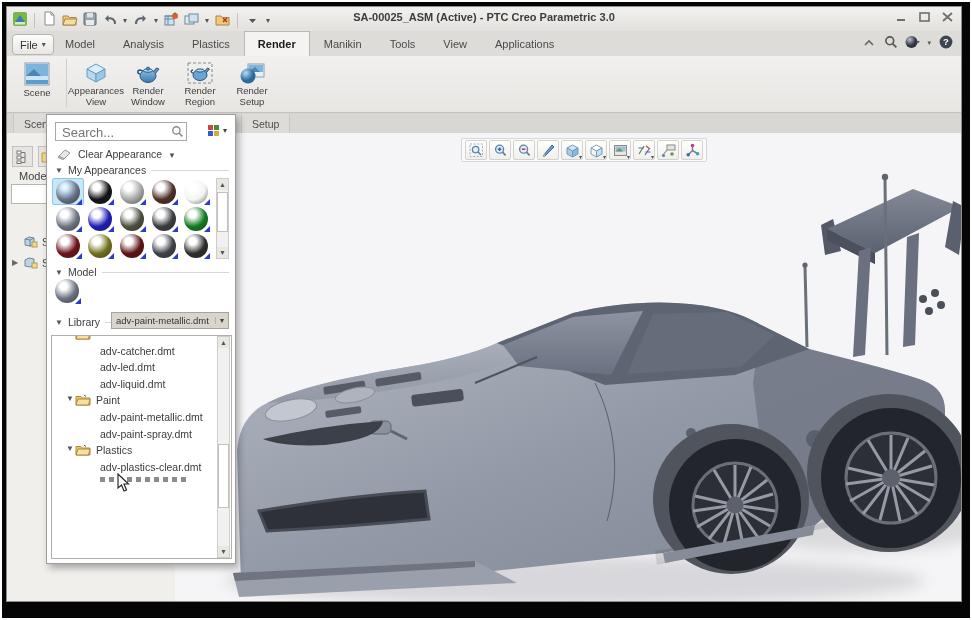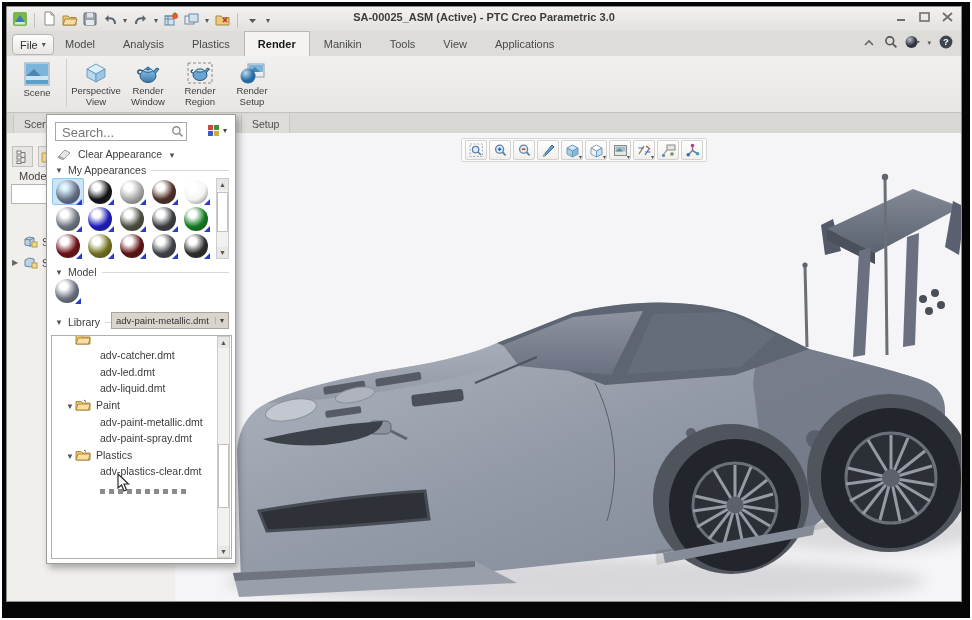--- a/index.html
+++ b/index.html
@@ -86,21 +86,21 @@
   .sbar .track{flex:1;width:11px;position:relative}
   .sbar .thumb{position:absolute;left:0;width:11px;background:#fff;border:1px solid #c2c1be;box-sizing:border-box}
   .modelsw{position:absolute;left:8px;top:164px}
   .combo{position:absolute;right:6px;top:197px;width:118px;height:17px;background:#d9d5cc;border:1px solid #a9a49a;
          font-size:9.5px;color:#333;display:flex;align-items:center;box-sizing:border-box}
   .combo .val{flex:1;padding-left:4px;white-space:nowrap;overflow:hidden}
   .combo .dd{width:12px;text-align:center;font-size:7px;color:#444;border-left:1px solid #b8b3a9}
   .liblist{position:absolute;left:4px;top:220px;width:181px;height:224px;background:#fff;border:1px solid #b0afac;
            overflow:hidden;box-sizing:border-box}
   .librows{margin-top:-8px}
-  .lrow{height:16.6px;display:flex;align-items:flex-end;font-size:10.5px;color:#3c3c3c;white-space:nowrap}
+  .lrow{height:16.6px;display:flex;align-items:flex-start;font-size:10.5px;color:#3c3c3c;white-space:nowrap}
   .lrow .tri{width:9px;font-size:8px;color:#555;margin-left:14px}
   .lrow .fic{width:16px;height:12px;margin-right:5px}
   .lrow.file{padding-left:48px}
   .lrow .ptx{width:88px;height:5px;margin-left:48px;background:repeating-linear-gradient(90deg,#8b8b8b 0 5px,transparent 5px 9px)}
   .lib-sbar{position:absolute;right:5px;top:221px;height:222px}
   .cursor{position:absolute;left:70px;top:358px;z-index:30;pointer-events:none}
 
   .ic svg,.vpbtn svg,.fic svg{display:block}
 </style>
 </head>
@@ -270,21 +270,21 @@
         <div class="rbtn">
           <div class="big">
             <span class="ic">
               <svg width="26" height="24" viewBox="0 0 26 24">
                 <path d="M4 8 L13 3 L22 8 L13 13 Z" fill="#dceef8" stroke="#6a9cc0"></path>
                 <path d="M4 8 L13 13 V21 L4 16 Z" fill="#b8d8ec" stroke="#6a9cc0"></path>
                 <path d="M22 8 L13 13 V21 L22 16 Z" fill="#9cc6e4" stroke="#6a9cc0"></path>
               </svg>
             </span>
           </div>
-          <div class="lbl">Perspective
+          <div class="lbl">Appearances
 View</div>
         </div>
         <div class="rbtn">
           <div class="big">
             <span class="ic">
               <svg width="26" height="24" viewBox="0 0 26 24">
                 <defs>
                   <linearGradient id="tpg" x1="0" y1="0" x2="0" y2="1">
                     <stop offset="0" stop-color="#8cc0e4"></stop>
                     <stop offset="1" stop-color="#3a78ac"></stop>

